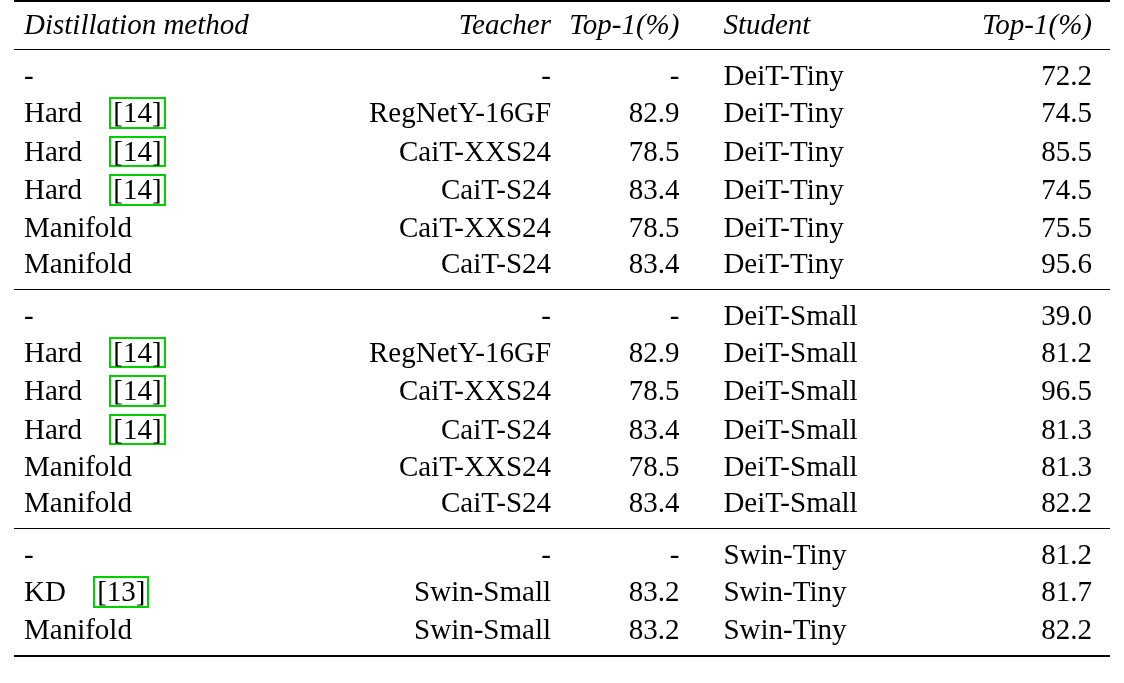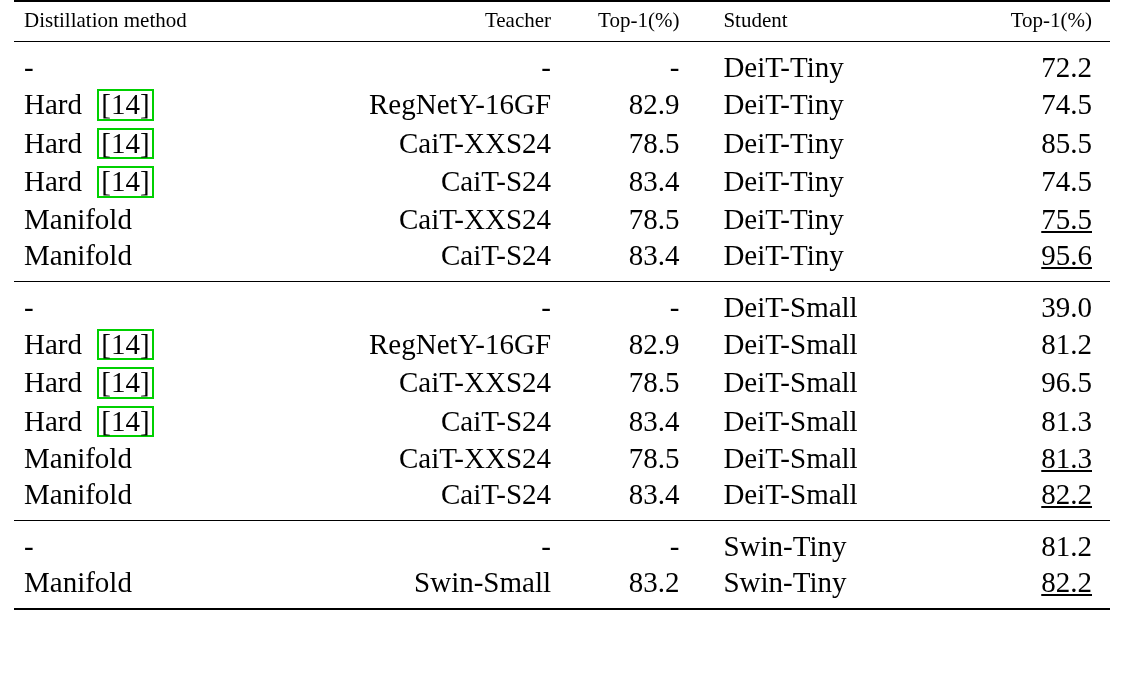--- a/index.html
+++ b/index.html
@@ -34,40 +34,41 @@
     white-space: nowrap;
   }
   
   .col-method { text-align: left;  width: 26%; padding-left: 10px !important; }
   .col-teacher { text-align: right; width: 23%; padding-left: 8px !important; }
   .col-t1a    { text-align: right; width: 15%; padding-right: 36px !important; }
   .col-student{ text-align: left;  width: 20%; padding-left: 8px !important; }
   .col-t1b    { text-align: right; width: 16%; padding-right: 18px !important; }
 
   thead th {
-    font-size: 21px;
+    font-size: 29px;
     padding-bottom: 10px !important;
     padding-top: 8px !important;
+    font-style: italic;
   }
   .rule-top td, .rule-top th { border-top: 2.2px solid #000; }
   .rule-mid td { border-top: 1.2px solid #000; }
   .rule-bot td { border-bottom: 2.2px solid #000; }
 
   thead tr.head-rule th { border-bottom: 1.2px solid #000; }
 
   tbody tr.group-start td { padding-top: 11px; }
   tbody tr.group-end td { padding-bottom: 11px; }
 
-  .bold { font-weight: bold; text-decoration: underline; }
+  .bold { font-weight: bold; }
 
   .cite {
     display: inline-block;
     border: 2px solid #00d000;
     padding: 0px 2px;
-    margin-left: 8px;
+    margin-left: 20px;
     line-height: 0.95;
     color: #000;
   }
   .cite-text { color: #000; }
 </style>
 </head>
 <body>
 
 <div class="table-wrap">
   <table class="results">
@@ -165,20 +166,27 @@
           <td class="col-student">DeiT-Small</td>
           <td class="col-t1b bold">82.2</td>
         </tr>
         <tr class="group-start rule-mid">
           <td class="col-method"><span>-</span></td>
           <td class="col-teacher">-</td>
           <td class="col-t1a">-</td>
           <td class="col-student">Swin-Tiny</td>
           <td class="col-t1b">81.2</td>
         </tr>
+        <tr class="">
+          <td class="col-method"><span>KD</span> <span class="cite"><span class="cite-text">[13]</span></span></td>
+          <td class="col-teacher">Swin-Small</td>
+          <td class="col-t1a">83.2</td>
+          <td class="col-student">Swin-Tiny</td>
+          <td class="col-t1b">81.7</td>
+        </tr>
         <tr class="group-end rule-bot">
           <td class="col-method"><span>Manifold</span></td>
           <td class="col-teacher">Swin-Small</td>
           <td class="col-t1a">83.2</td>
           <td class="col-student">Swin-Tiny</td>
           <td class="col-t1b bold">82.2</td>
         </tr>
       </tbody>
   </table>
 </div>

